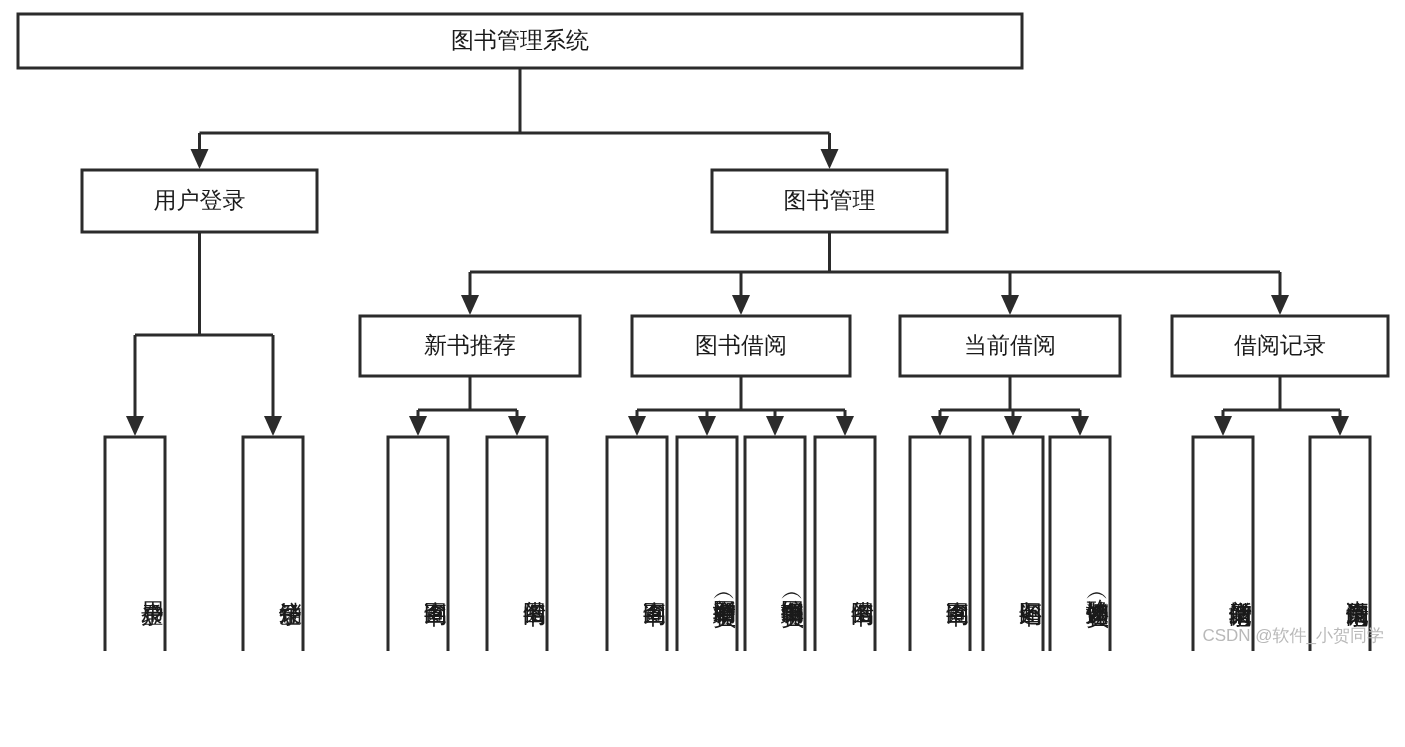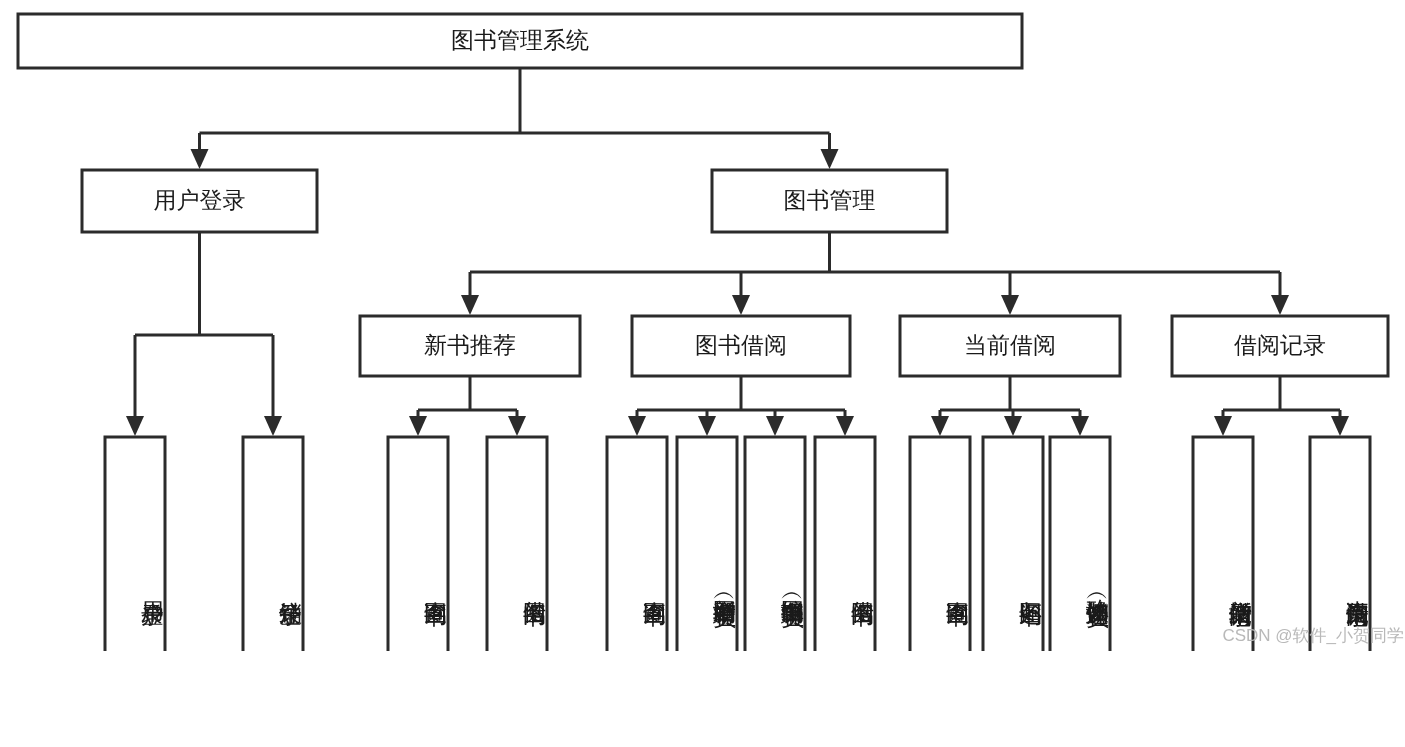--- a/index.html
+++ b/index.html
@@ -56,21 +56,21 @@
     line-height: 1.06;
     letter-spacing: 1px;
     white-space: nowrap;
     display: flex;
     align-items: flex-start;
     justify-content: center;
     pointer-events: none;
   }
   .watermark {
     position: absolute;
-    right: 1px;
+    right: 21px;
     bottom: 4px;
     font-family: "Liberation Sans", "DejaVu Sans", sans-serif;
     font-size: 17px;
     color: #b9b9b9;
     white-space: nowrap;
   }
 </style>
 </head>
 <body>
 

